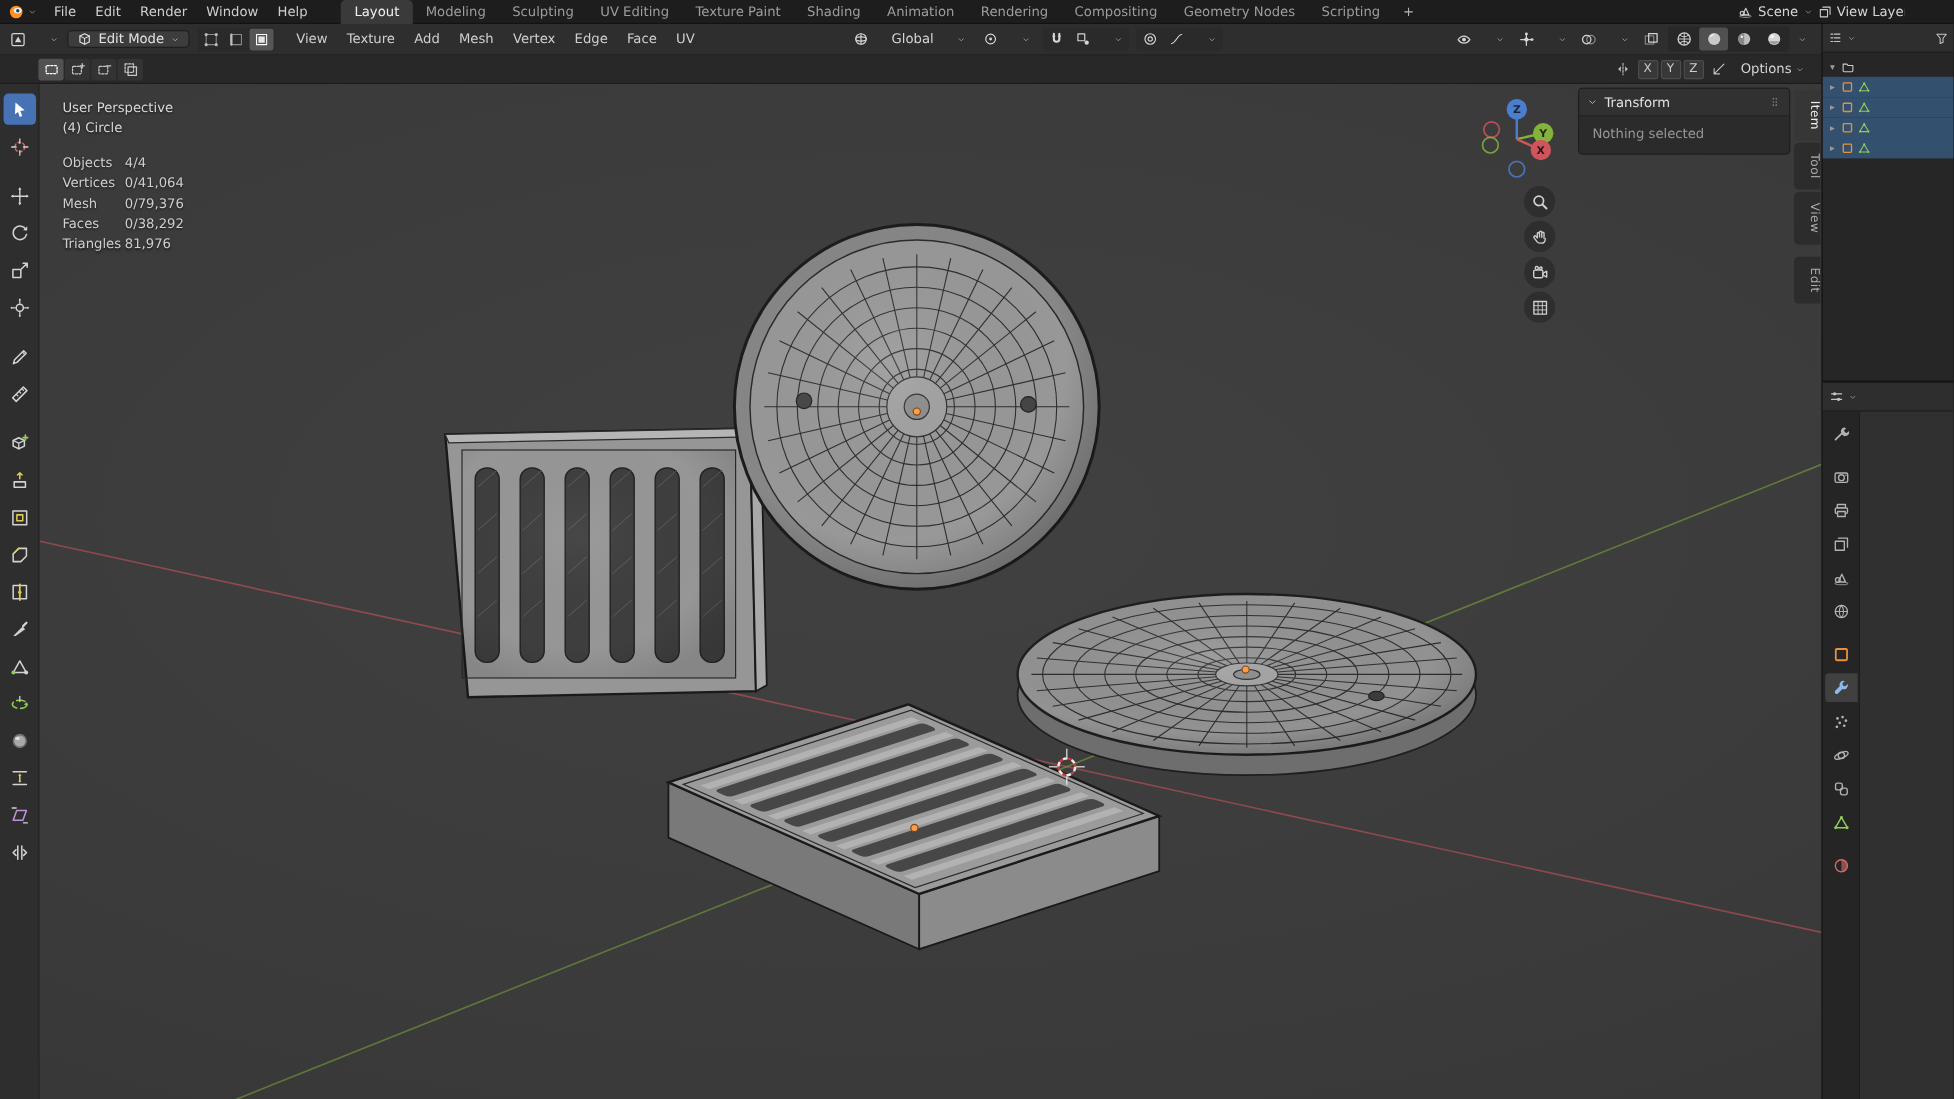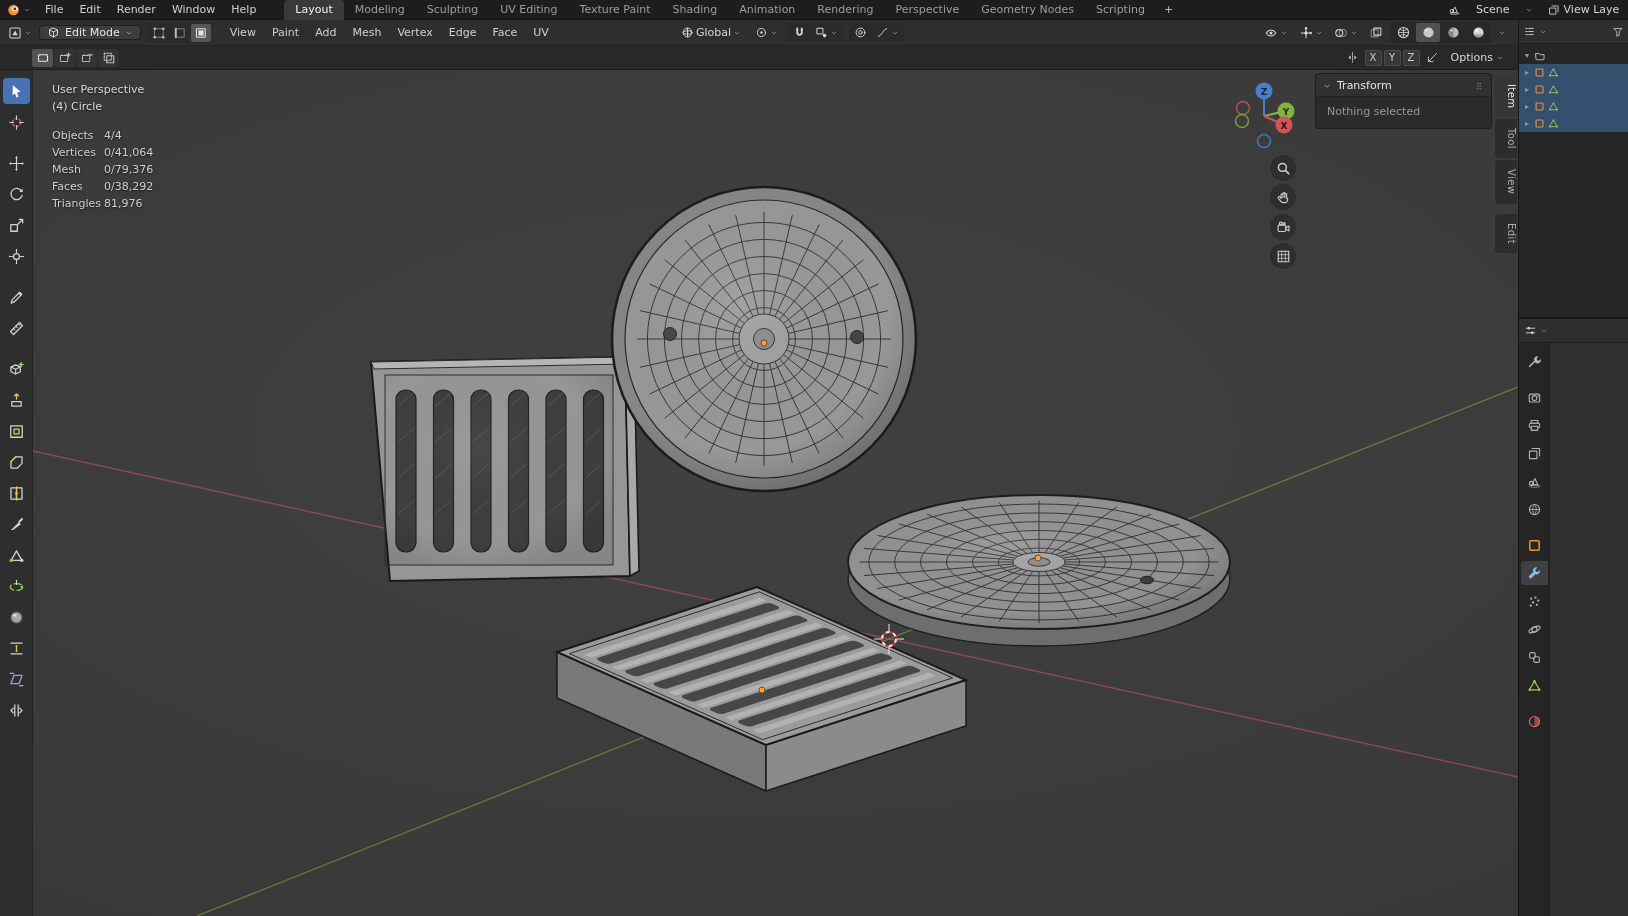--- a/index.html
+++ b/index.html
@@ -8,26 +8,26 @@
 .ic{display:inline-block;vertical-align:middle;flex:none}
 
 .topbar{position:absolute;top:0;left:0;width:1628px;height:20px;background:#1d1d1d;border-bottom:1px solid #131313;display:flex;align-items:center}
 .app-btn{display:flex;align-items:center;gap:2px;padding:0 6px;height:20px}
 .menus{display:flex;align-items:flex-end}
 .menu-item{padding:0 8px;line-height:20px;color:#cfcfcf}
 .workspaces{display:flex;align-items:center;margin-left:20px;flex:1;min-width:0}
 .ws-tab{padding:0 11px;line-height:20px;color:#9d9d9d;white-space:nowrap}
 .ws-tab.active{background:#3a3a3a;color:#f0f0f0;border-radius:4px 4px 0 0}
 .ws-add{padding:0 8px;color:#b5b5b5}
-.tb-right{margin-left:auto;display:flex;align-items:center;gap:15px;width:180px;overflow:hidden;white-space:nowrap}
+.tb-right{margin-left:auto;display:flex;align-items:center;gap:4px;width:180px;overflow:hidden;white-space:nowrap}
 .tb-label{color:#d5d5d5}
 .vl{display:flex;align-items:center;gap:4px;overflow:hidden;width:72px;flex:none}
 
 .vp-header{position:absolute;top:20px;left:0;width:1518px;height:26px;background:#2e2e2e;border-bottom:1px solid #242424;display:flex;align-items:center;padding:0 4px;gap:2px}
-.hdr-btn{display:flex;align-items:center;gap:2px;padding:2px 4px;border-radius:3px;color:#d5d5d5}
+.hdr-btn{display:flex;align-items:center;gap:19px;padding:2px 4px;border-radius:3px;color:#d5d5d5}
 .mode-select{display:flex;gap:5px;background:#3d3d3d;box-shadow:0 0 0 1px #1f1f1f;padding:0 7px;border-radius:3px;margin-left:2px;color:#e4e4e4}
 .mode-btns{display:flex;gap:1px;margin-left:6px;background:#2a2a2a;border-radius:3px;padding:1px}
 .mode-btn{width:20px;height:18px;display:flex;align-items:center;justify-content:center;border-radius:2px;color:#bdbdbd}
 .mode-btn.active{background:#565656;color:#fff}
 #vp-menus{margin-left:8px}
 .center-cluster{display:flex;align-items:center;margin-left:118px;gap:6px}
 .hdr-group{display:flex;align-items:center;gap:1px;background:#2a2a2a;border-radius:3px;padding:1px}
 .right-cluster{margin-left:auto;display:flex;align-items:center;gap:3px;padding-right:4px}
 .shading-btns{display:flex;background:#282828;border-radius:3px;padding:1px;gap:1px}
 .shade-btn{width:24px;height:19px;display:flex;align-items:center;justify-content:center;border-radius:2px}
@@ -109,21 +109,21 @@
     </div>
   <div class="workspaces" id="workspaces">
       <div class="ws-tab active">Layout</div>
       <div class="ws-tab">Modeling</div>
       <div class="ws-tab">Sculpting</div>
       <div class="ws-tab">UV Editing</div>
       <div class="ws-tab">Texture Paint</div>
       <div class="ws-tab">Shading</div>
       <div class="ws-tab">Animation</div>
       <div class="ws-tab">Rendering</div>
-      <div class="ws-tab">Perspective</div>
+      <div class="ws-tab">Compositing</div>
       <div class="ws-tab">Geometry Nodes</div>
       <div class="ws-tab">Scripting</div>
       <div class="ws-add">+</div>
     </div>
   <div class="tb-right">
     <span><svg class="ic" width="13" height="13" viewBox="0 0 16 16">
           <g fill="none" stroke="currentColor" stroke-width="1.2" stroke-linecap="round" stroke-linejoin="round">
             <path d="M5.2 11.6 8.4 4.8l3.2 6.8z"></path>
             <circle cx="4.8" cy="10" r="2.1"></circle>
             <ellipse cx="8" cy="13" rx="5.6" ry="1.1" opacity=".6"></ellipse>
@@ -199,21 +199,21 @@
         <svg class="ic" width="14" height="14" viewBox="0 0 16 16">
           <g fill="none" stroke="currentColor" stroke-width="1.2" stroke-linecap="round" stroke-linejoin="round">
             <rect x="3.2" y="3.2" width="9.6" height="9.6" stroke-width="1"></rect>
             <rect x="5" y="5" width="6" height="6" fill="currentColor" stroke="none" opacity=".85"></rect>
           </g>
         </svg>
       </div>
     </div>
   <div class="menus" id="vp-menus">
       <div class="menu-item">View</div>
-      <div class="menu-item">Paint</div>
+      <div class="menu-item">Texture</div>
       <div class="menu-item">Add</div>
       <div class="menu-item">Mesh</div>
       <div class="menu-item">Vertex</div>
       <div class="menu-item">Edge</div>
       <div class="menu-item">Face</div>
       <div class="menu-item">UV</div>
     </div>
   <div class="center-cluster">
     <div class="hdr-btn">
       <span><svg class="ic" width="13" height="13" viewBox="0 0 16 16">

